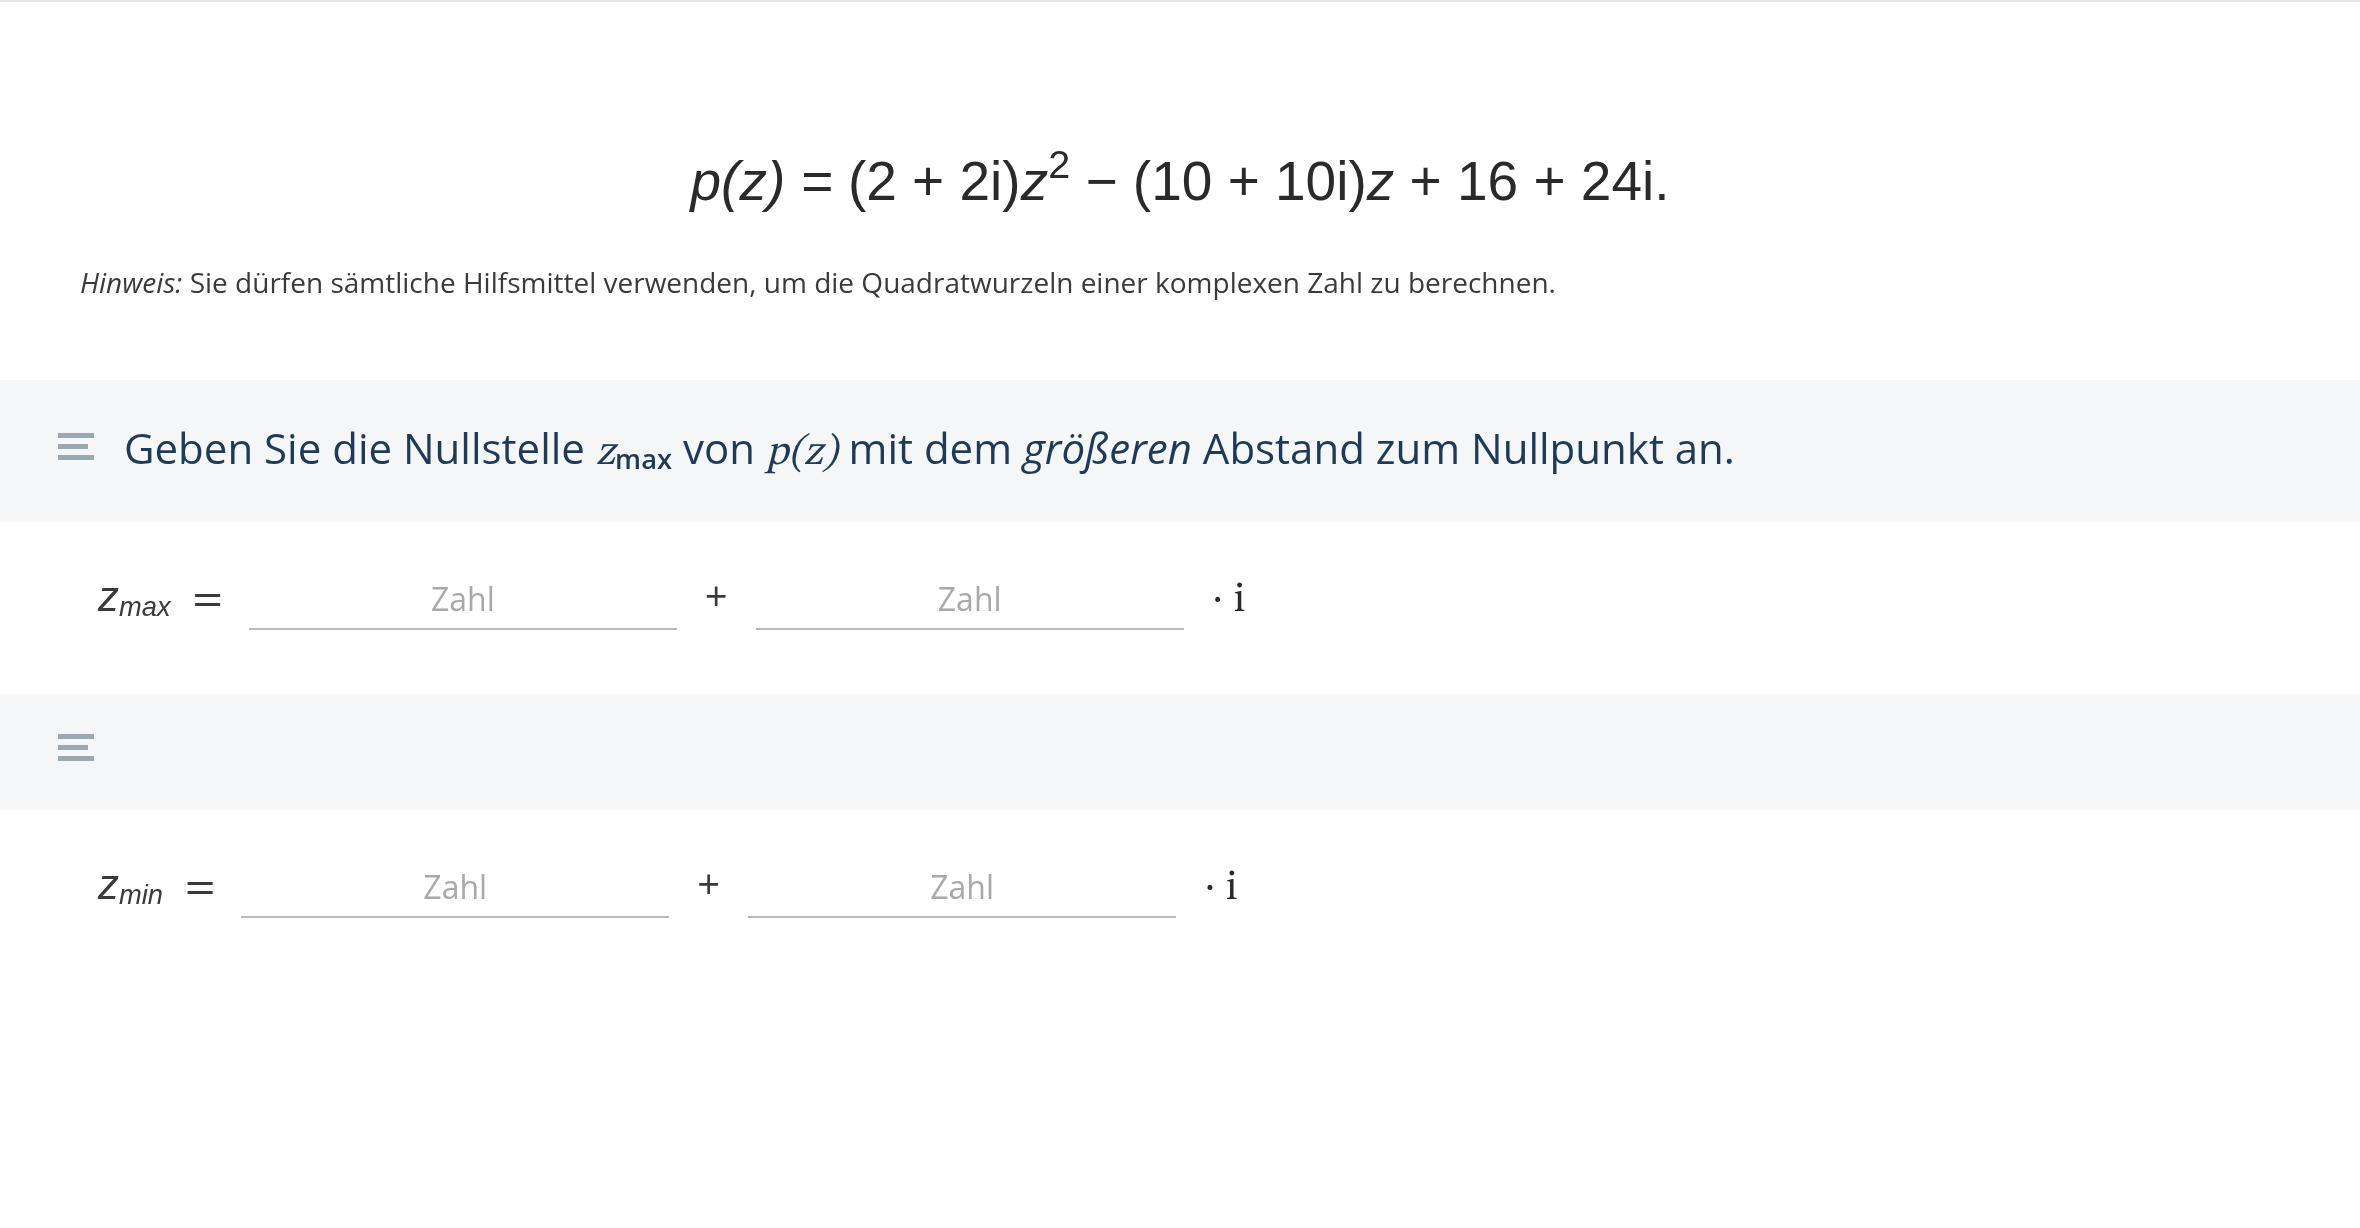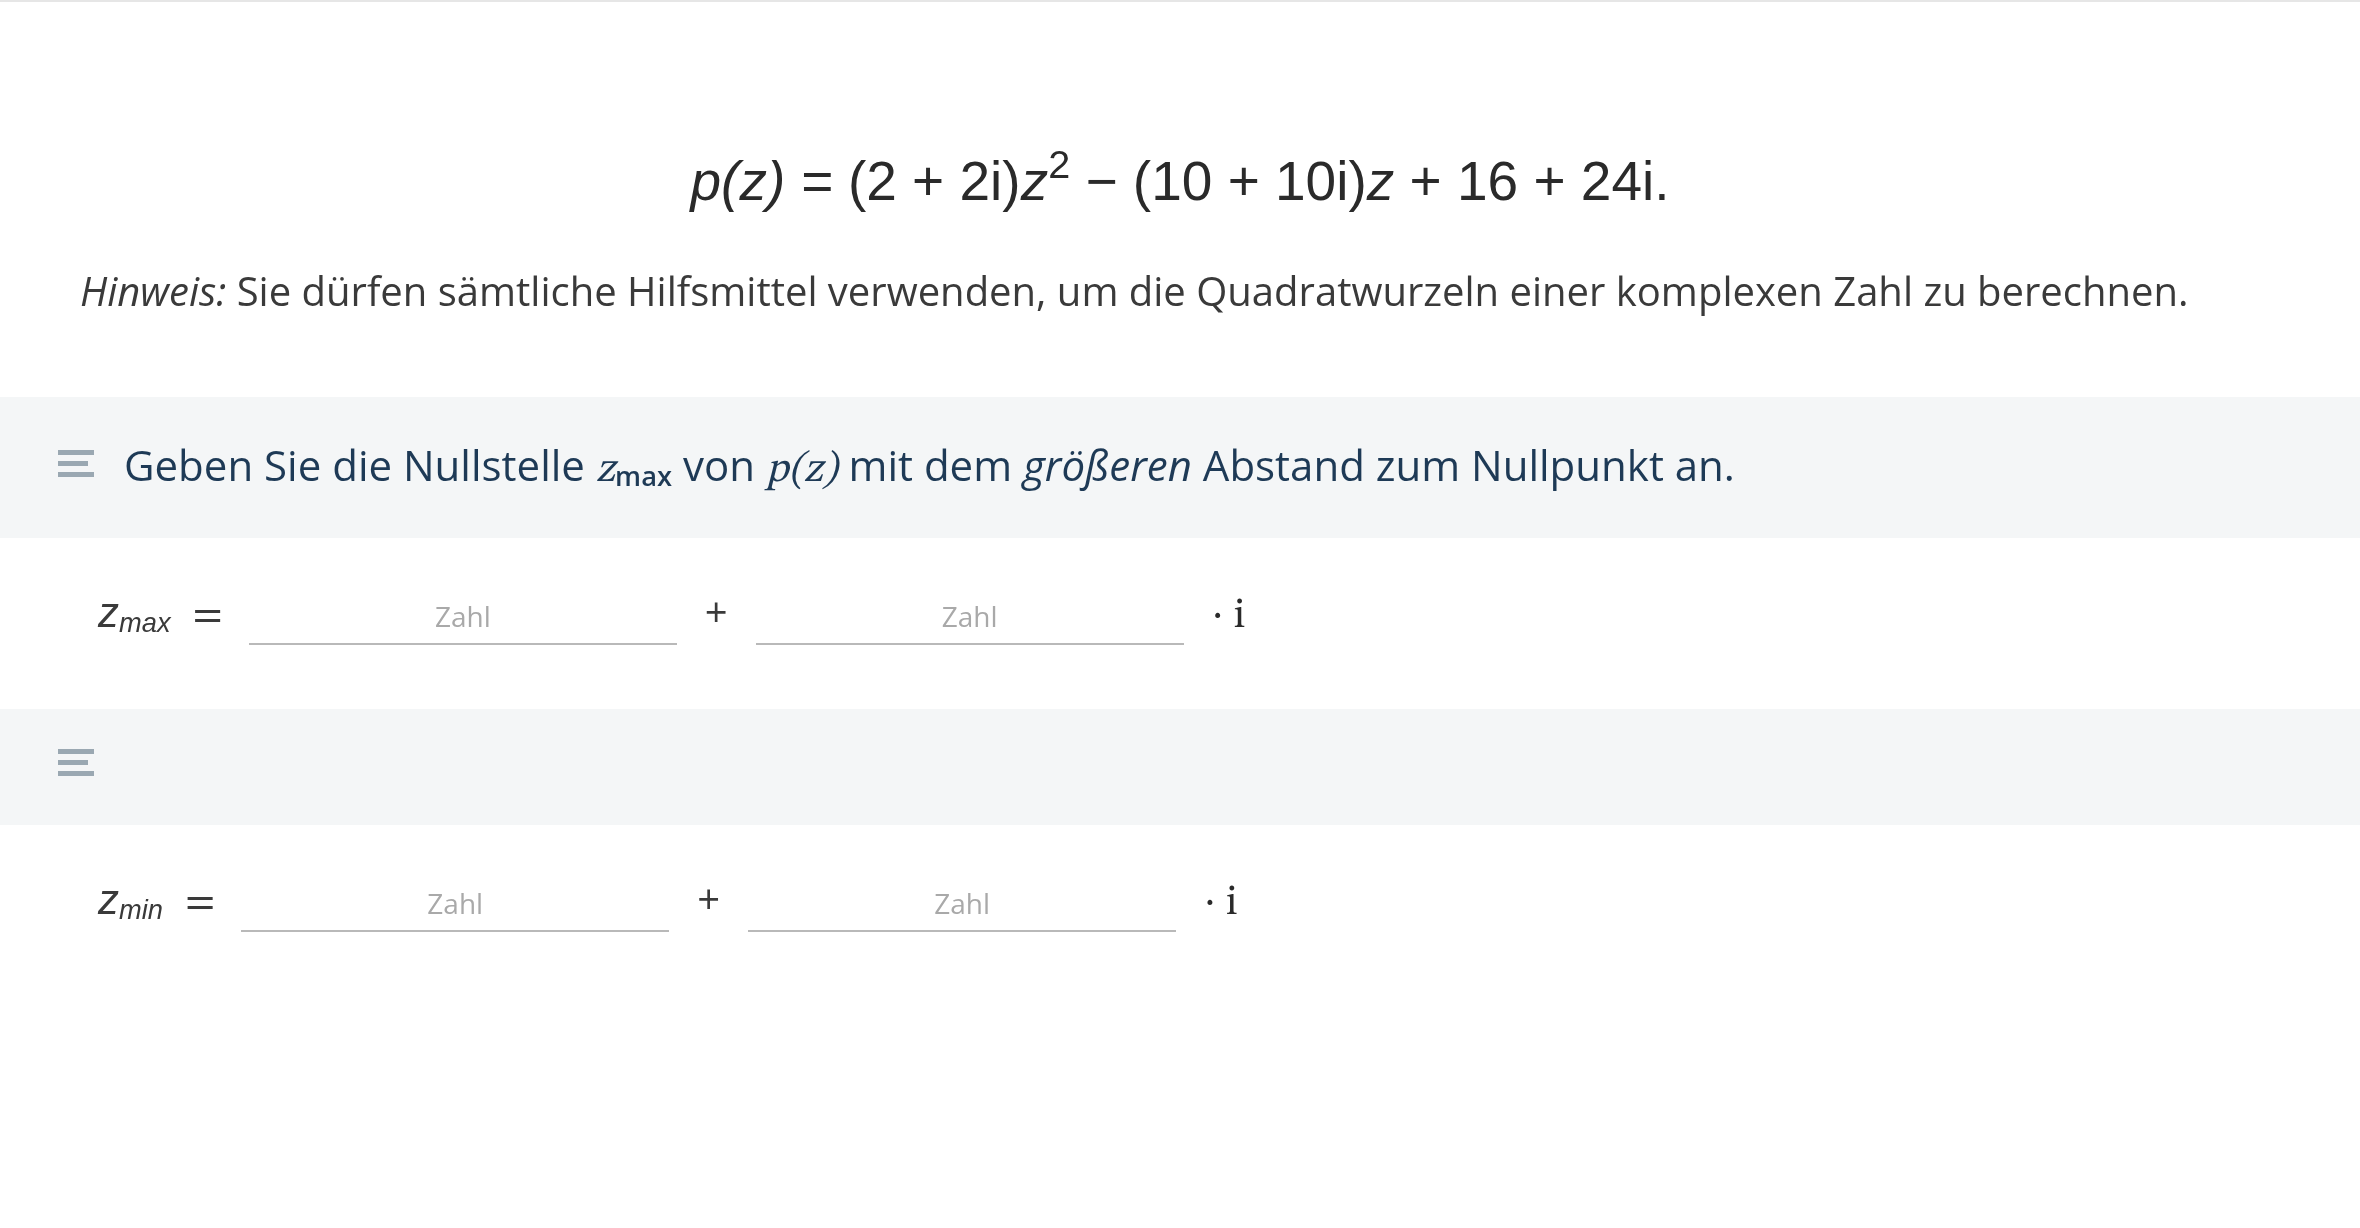--- a/index.html
+++ b/index.html
@@ -30,21 +30,21 @@
     font-family: Liberation Sans, sans-serif;
     font-size: 55px;
     color: #2a2a2a;
     white-space: nowrap;
   }
   .formula .sup {
     font-size: 0.72em;
     vertical-align: 0.55em;
   }
   .hint-line {
-    font-size: 40px;
+    font-size: 28px;
     color: #3a3a3a;
     line-height: 1.4;
   }
   .hint-line .italic {
     font-style: italic;
   }
 
   .question-header {
     background: #f4f6f7;
     display: flex;
@@ -107,21 +107,21 @@
   }
   .answer-row .eq {
     font-family: "STIX Two Math", "Cambria Math", "Times New Roman", serif;
     font-size: 42px;
     margin: 0 6px 0 2px;
   }
   .num-input {
     width: 420px;
     border: none;
     border-bottom: 2px solid #b9b9b9;
-    font-size: 28px;
+    font-size: 32px;
     text-align: center;
     padding: 6px 4px 8px 4px;
     font-family: "Open Sans", Arial, sans-serif;
     color: #3a3a3a;
     background: transparent;
     outline: none;
   }
   .num-input::placeholder {
     color: #a9a9a9;
   }

